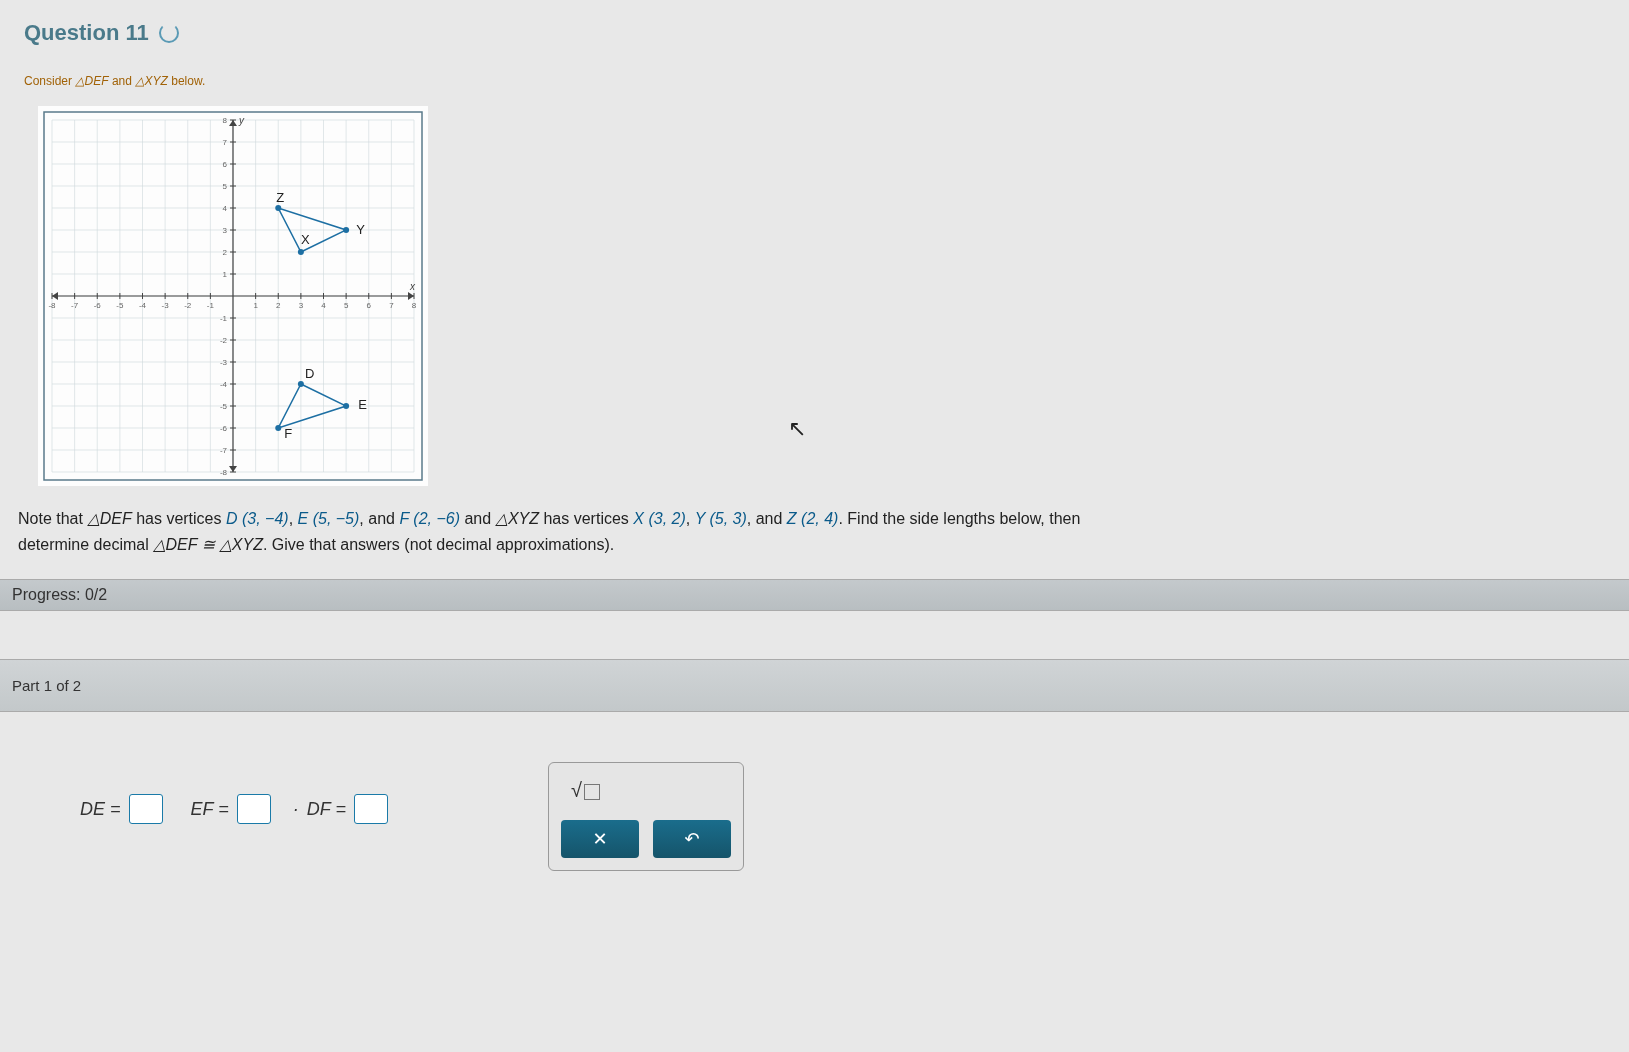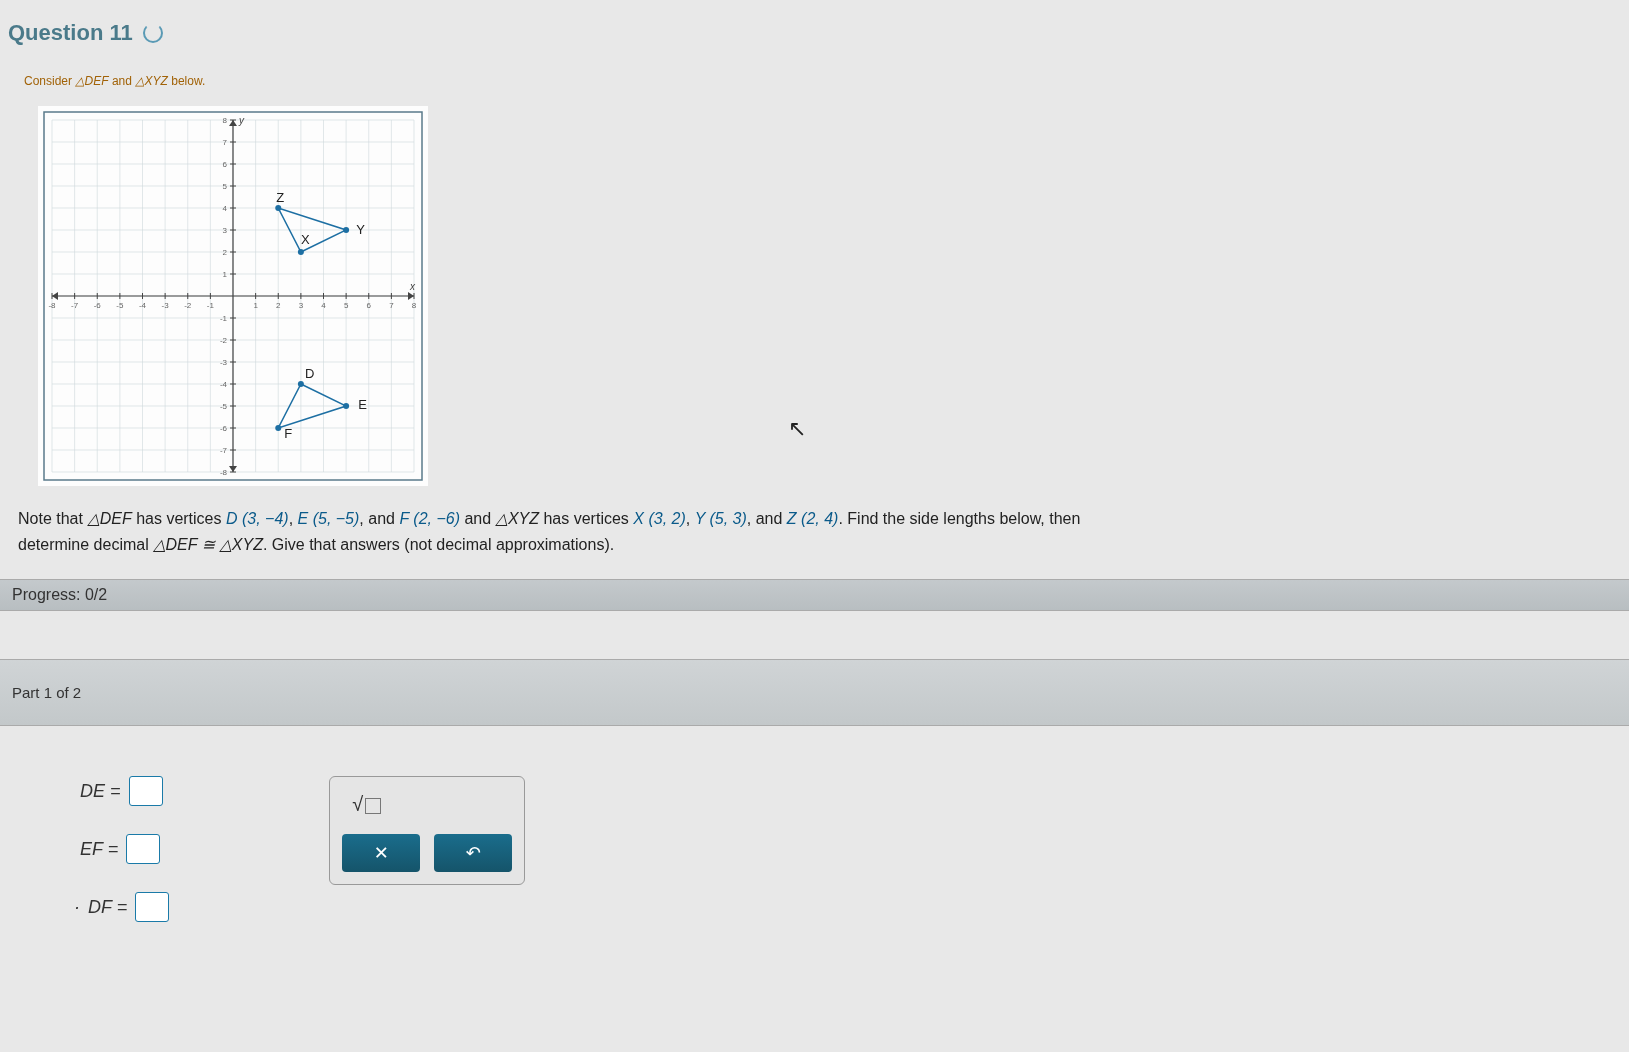--- a/index.html
+++ b/index.html
@@ -4,21 +4,21 @@
   <style>
     * { margin: 0; padding: 0; box-sizing: border-box; }
     body {
       font-family: Arial, sans-serif;
       background: #e8e8e8;
       width: 1629px;
       height: 1052px;
       overflow: hidden;
     }
     .header {
-      padding: 20px 8px 8px;
+      padding: 20px 24px 8px;
       text-decoration: underline;
     }
     .question-title {
       color: #4a7a8a;
       font-size: 22px;
       font-weight: bold;
       display: inline-flex;
       align-items: center;
       gap: 10px;
     }
@@ -55,34 +55,35 @@
       border-bottom: 1px solid #aaa;
       padding: 6px 12px;
       font-size: 16px;
       color: #333;
     }
     .part-bar {
       margin-top: 48px;
       background: linear-gradient(#d0d4d6, #c3c8ca);
       border-top: 1px solid #aaa;
       border-bottom: 1px solid #aaa;
-      padding: 24px 12px;
+      padding: 17px 12px;
       font-size: 15px;
       color: #333;
     }
     .answers {
       display: flex;
       gap: 160px;
       padding: 50px 80px 20px;
       align-items: flex-start;
     }
     .answer-col {
       display: flex;
-      flex-direction: column;
+      flex-direction: row;
       gap: 28px;
+      margin-top: 32px;
     }
     .answer-row {
       display: flex;
       align-items: center;
       gap: 8px;
       font-size: 18px;
       color: #333;
     }
     .answer-row .math { font-style: italic; }
     .answer-input {

